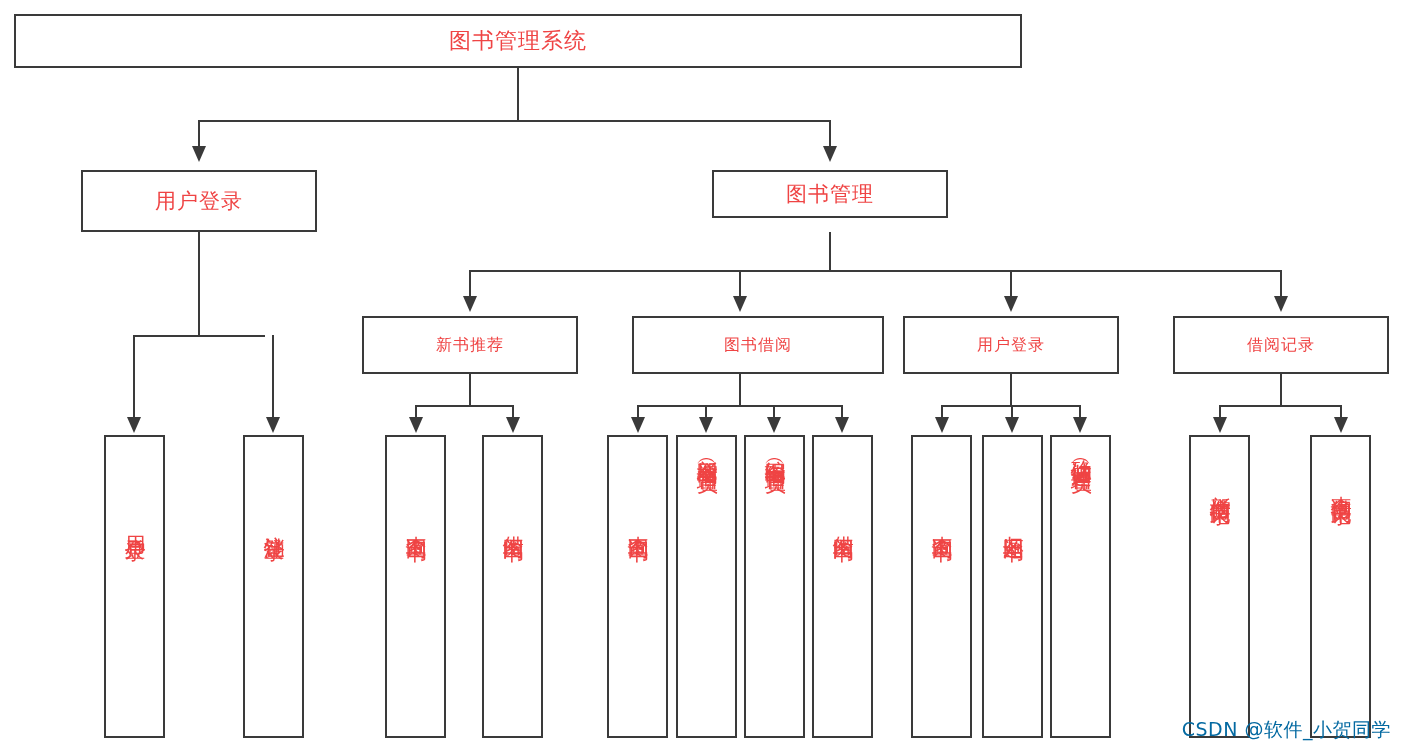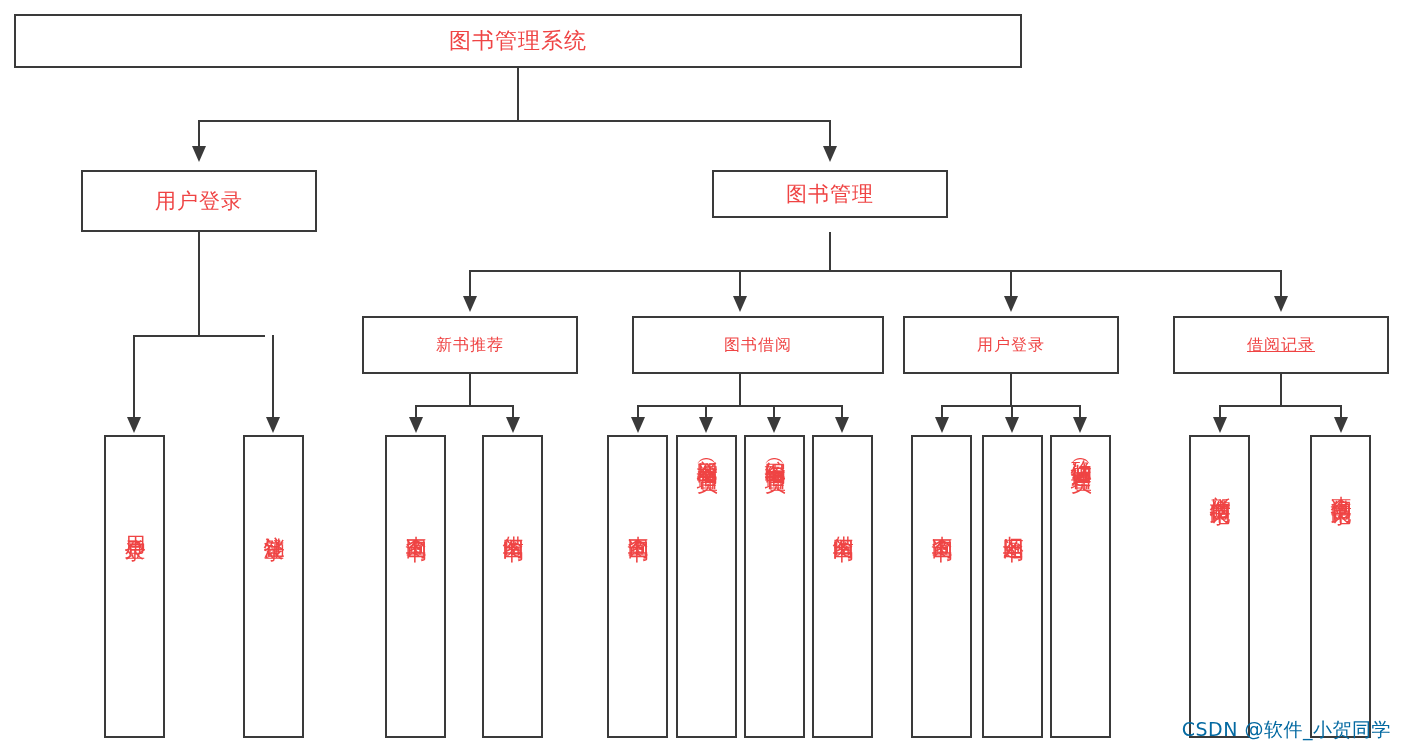--- a/index.html
+++ b/index.html
@@ -146,21 +146,21 @@
 
   <div class="node node-l3" style="left:362px; top:316px; width:216px; height:58px;">
     <span>新书推荐</span>
   </div>
   <div class="node node-l3" style="left:632px; top:316px; width:252px; height:58px;">
     <span>图书借阅</span>
   </div>
   <div class="node node-l3" style="left:903px; top:316px; width:216px; height:58px;">
     <span>用户登录</span>
   </div>
-  <div class="node node-l3" style="left:1173px; top:316px; width:216px; height:58px;text-decoration:underline;">
+  <div class="node node-l3" style="left:1173px; top:316px; width:216px; height:58px;">
     <span>借阅记录</span>
   </div>
 
   <div class="seg seg-v" style="left:469px; top:374px; width:2px; height:31px;"></div>
   <div class="seg seg-h" style="left:415px; top:405px; width:98px; height:2px;"></div>
   <div class="seg seg-v" style="left:415px; top:405px; width:2px; height:14px;"></div>
   <div class="arrow" style="left:409px; top:417px;"></div>
   <div class="seg seg-v" style="left:512px; top:405px; width:2px; height:14px;"></div>
   <div class="arrow" style="left:506px; top:417px;"></div>
 

